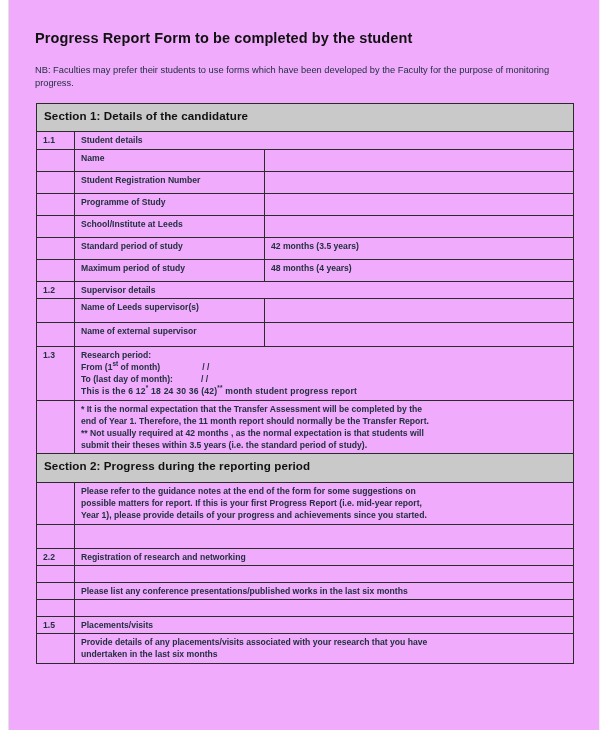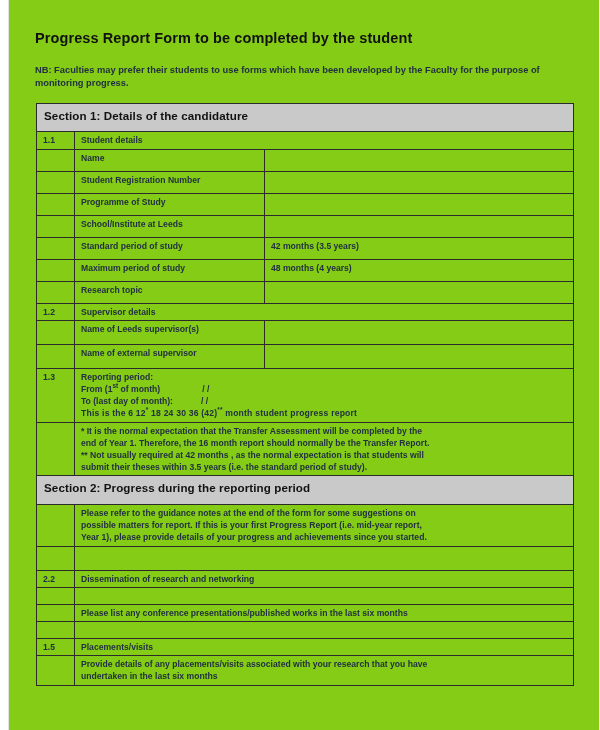--- a/index.html
+++ b/index.html
@@ -14,42 +14,42 @@
     color: #1a1a1a;
     overflow: hidden;
     position: relative;
   }
   .page {
     position: absolute;
     left: 8px;
     top: 0;
     width: 592px;
     height: 730px;
-    background: #84cc16;
+    background: #f0abfc;
     border-left: 1px solid #e2e2e2;
     border-right: 1px solid #f0f0f0;
     box-sizing: border-box;
     padding: 4px;
   }
   .doc-title {
     position: absolute;
     left: 26px;
     top: 30px;
     font-size: 14.5px;
     font-weight: bold;
     letter-spacing: 0.1px;
     color: #111111;
   }
   .nb-note {
     position: absolute;
     left: 26px;
     top: 64px;
     width: 520px;
     font-size: 9.3px;
-    font-weight: bold;
+    font-weight: normal;
     line-height: 1.45;
     color: #22303f;
   }
   .form-table {
     position: absolute;
     left: 27px;
     top: 103px;
     width: 538px;
     border-collapse: collapse;
     table-layout: fixed;
@@ -142,25 +142,20 @@
         <td>Standard period of study</td>
         <td>42 months (3.5 years)</td>
       </tr>
 
       <tr class="r-name">
         <td class="col-num"></td>
         <td>Maximum period of study</td>
         <td>48 months (4 years)</td>
       </tr>
 
-      <tr class="r-name">
-        <td class="col-num"></td>
-        <td>Research topic</td>
-        <td></td>
-      </tr>
 
       <tr class="r-head">
         <td class="col-num">1.2</td>
         <td colspan="2">Supervisor details</td>
       </tr>
 
       <tr class="r-tall">
         <td class="col-num"></td>
         <td>Name of Leeds supervisor(s)</td>
         <td></td>
@@ -168,32 +163,32 @@
 
       <tr class="r-tall">
         <td class="col-num"></td>
         <td>Name of external supervisor</td>
         <td></td>
       </tr>
 
       <tr>
         <td class="col-num">1.3</td>
         <td colspan="2">
-          <div>Reporting period:</div>
+          <div>Research period:</div>
           <div><span>From (1</span><sup>st</sup><span> of month)</span><span class="slashes" style="margin-left:42px">/          /</span></div>
           <div><span>To (last day of month):</span><span class="slashes" style="margin-left:28px">/          /</span></div>
           <div class="spaced"><span>This is the  6    12</span><sup>*</sup><span> 18  24  30  36  (42)</span><sup>**</sup><span>  month student progress report</span></div>
         </td>
       </tr>
 
       <tr>
         <td class="col-num"></td>
         <td colspan="2" class="footnote-cell">
           <div>*  It is the normal expectation that the Transfer Assessment will be completed by the</div>
-          <div>end of Year 1. Therefore, the 16 month report should normally be the Transfer Report.</div>
+          <div>end of Year 1. Therefore, the 11 month report should normally be the Transfer Report.</div>
           <div>** Not usually required at 42 months , as the normal expectation is that students will</div>
           <div>submit their theses within 3.5 years (i.e. the standard period of study).</div>
         </td>
       </tr>
 
       <tr class="section-head">
         <td colspan="3">Section 2: Progress during the reporting period</td>
       </tr>
 
 
@@ -206,21 +201,21 @@
         </td>
       </tr>
 
       <tr class="r-blank-tall">
         <td class="col-num"></td>
         <td colspan="2"></td>
       </tr>
 
       <tr class="r-head">
         <td class="col-num">2.2</td>
-        <td colspan="2">Dissemination of research and networking</td>
+        <td colspan="2">Registration of research and networking</td>
       </tr>
 
 
       <tr class="r-blank">
         <td class="col-num"></td>
         <td colspan="2"></td>
       </tr>
 
       <tr class="r-head">
         <td class="col-num"></td>

